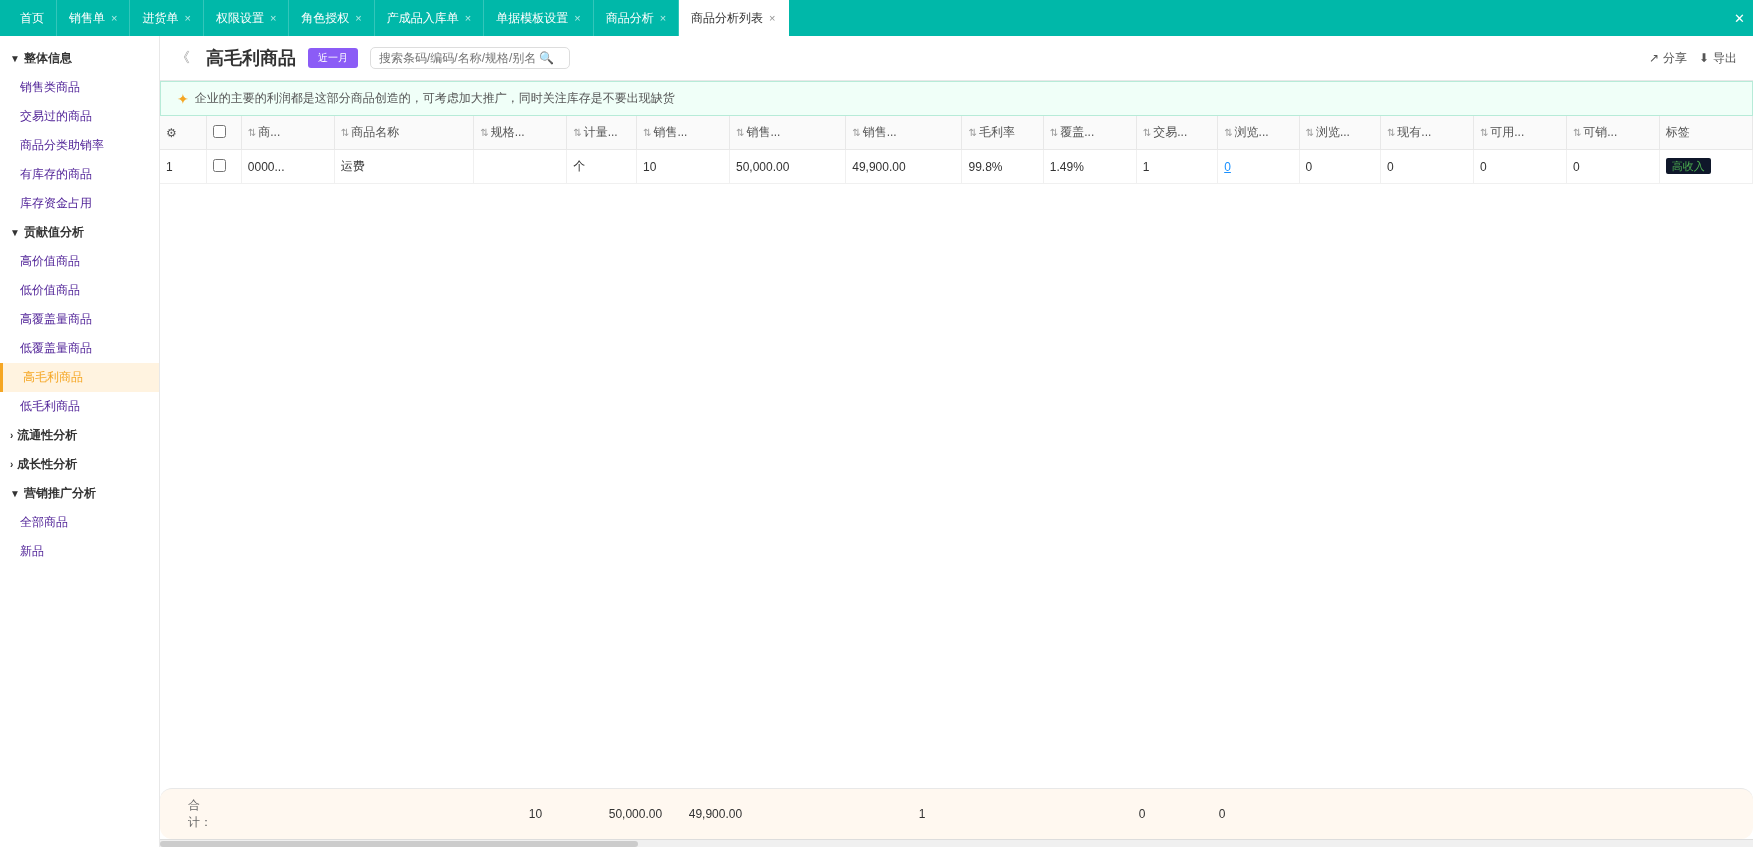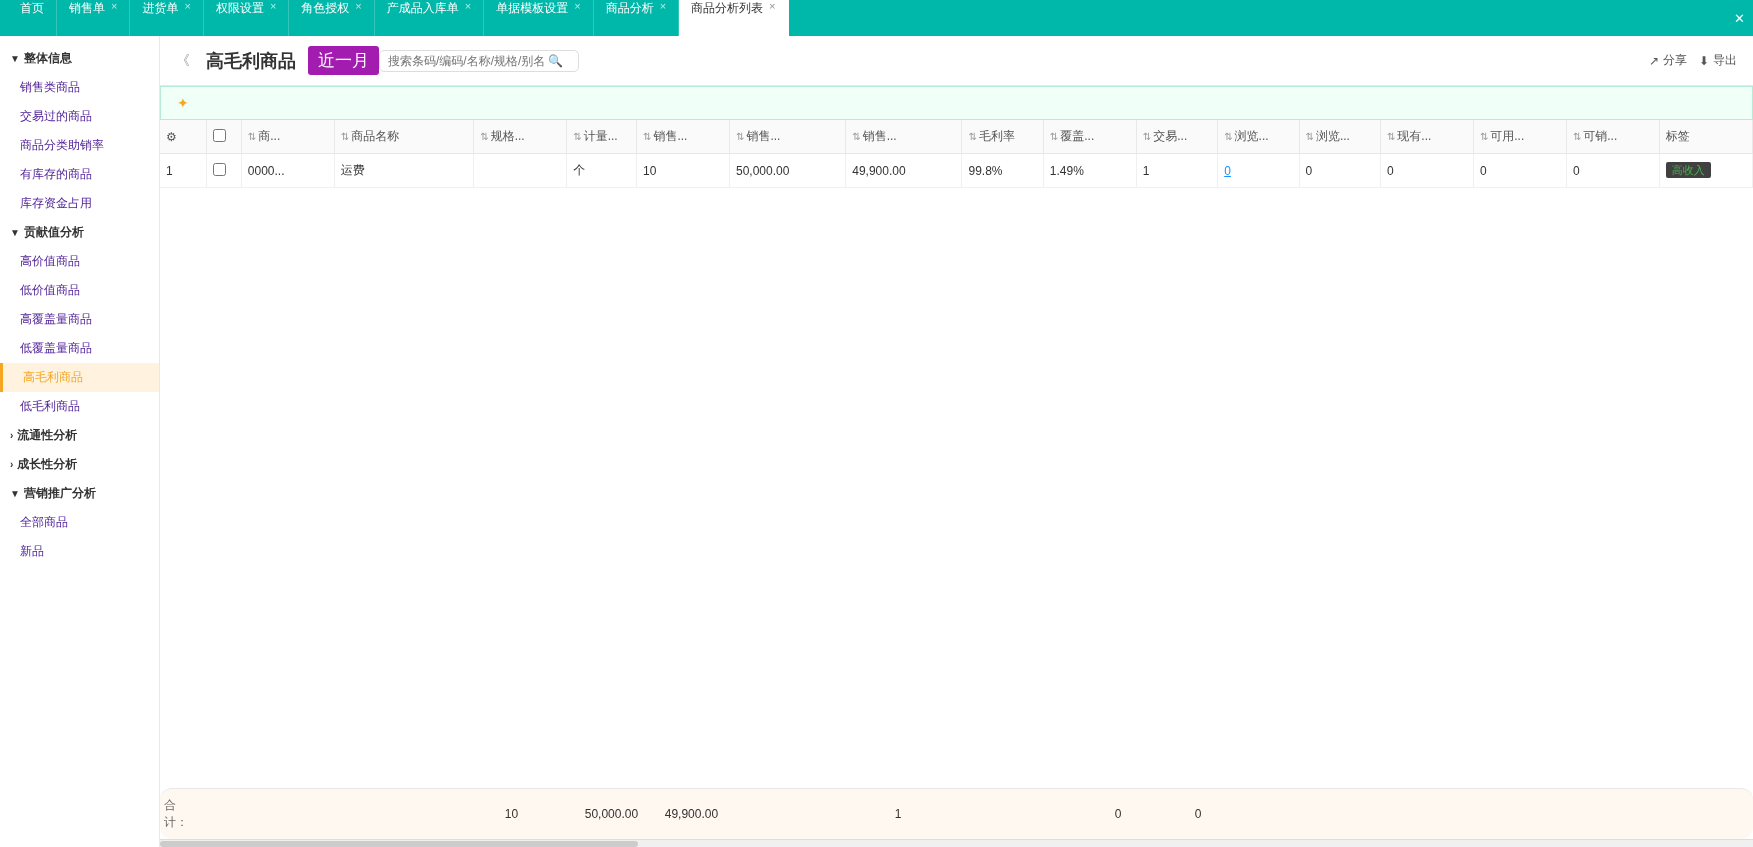--- a/index.html
+++ b/index.html
@@ -9,20 +9,21 @@
     .top-nav {
       background: #00b8a9;
       display: flex;
       align-items: center;
       height: 36px;
       padding: 0 8px;
       color: white;
     }
     .top-nav .nav-tab {
       display: flex;
+      align-items: center;
       padding: 0 12px;
       height: 36px;
       cursor: pointer;
       white-space: nowrap;
       color: white;
       font-size: 13px;
       border-right: 1px solid rgba(255,255,255,0.2);
     }
     .top-nav .nav-tab.active { background: #fff; color: #333; }
     .top-nav .nav-tab .close-btn {
@@ -102,27 +103,28 @@
       margin-right: 16px;
       font-size: 14px;
     }
     .page-title {
       font-size: 18px;
       font-weight: bold;
       color: #333;
       margin-right: 12px;
     }
     .period-btn {
-      background: #a21caf;
+      background: #8b5cf6;
       color: white;
       border: none;
       padding: 3px 10px;
       border-radius: 3px;
       cursor: pointer;
-      font-size: 17px;
+      font-size: 10px;
+      margin-right: 12px;
     }
     .search-box {
       display: flex;
       align-items: center;
       border: 1px solid #ddd;
       border-radius: 5px;
       padding: 3px 8px;
       flex: 0 0 200px;
     }
     .search-box input {
@@ -199,37 +201,37 @@
     table tbody td {
       padding: 8px 6px;
       color: #333;
       font-size: 12px;
       border-right: 1px solid #f0f0f0;
       white-space: nowrap;
       overflow: hidden;
       text-overflow: ellipsis;
     }
     .tag-high-income {
-      background: #404040;
+      background: #0f172a;
       color: #4caf50;
       padding: 2px 6px;
       border-radius: 2px;
       font-size: 11px;
     }
     .link-text {
       color: #1890ff;
       cursor: pointer;
       text-decoration: underline;
     }
 
     
     .table-footer {
       background: #fff8f0;
       border-top: 1px solid #e8e8e8;
-      padding: 8px 4px;
+      padding: 8px 28px;
       display: flex;
       align-items: center;
       font-size: 12px;
       color: #333;
       border-radius: 12px;
     }
     .footer-label { color: #666; margin-right: 20px; }
     .footer-values {
       display: flex;
       align-items: center;
@@ -387,20 +389,21 @@
         </div>
         <div class="action-btn">
           <span>⬇</span>
           <span>导出</span>
         </div>
       </div>
     </div>
 
     <div class="notice-bar">
       <span class="notice-icon">✦</span>
+      <span>企业的主要的利润都是这部分商品创造的，可考虑加大推广，同时关注库存是不要出现缺货</span>
     </div>
 
     <div class="table-container">
       <table>
         <thead>
           <tr>
             <th style="width:40px">
               <span>⚙</span>
             </th>
             <th style="width:30px">

